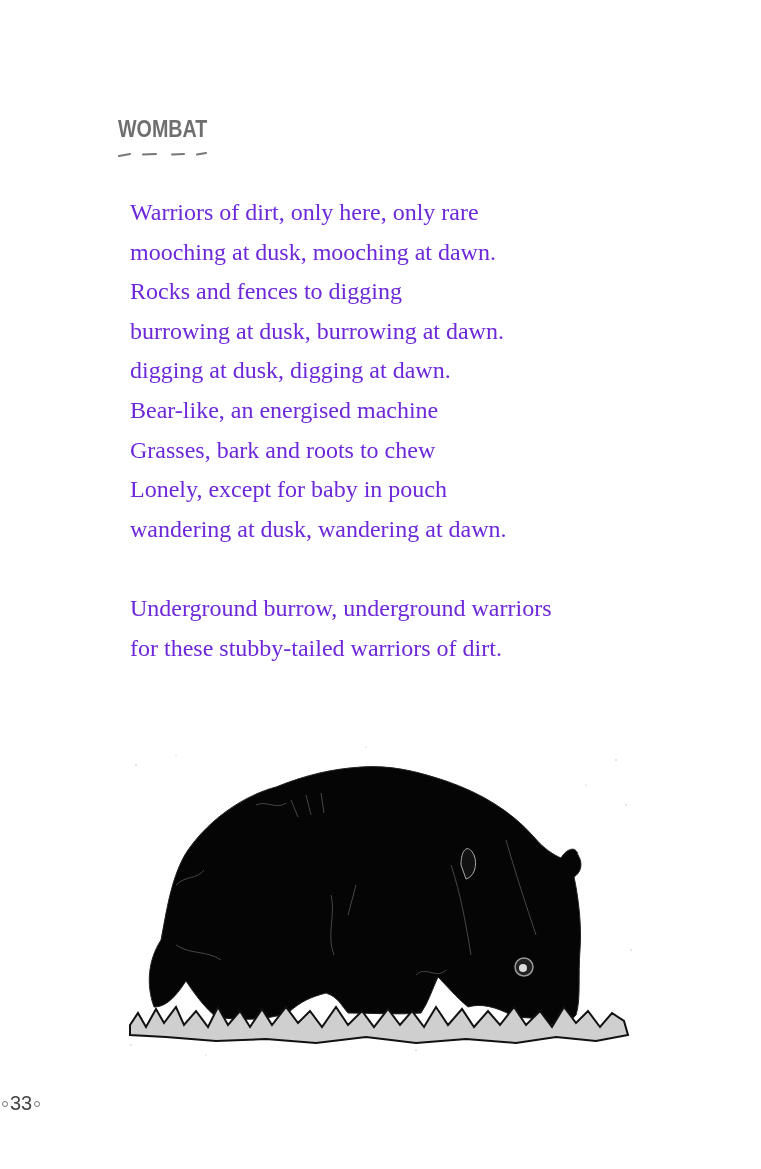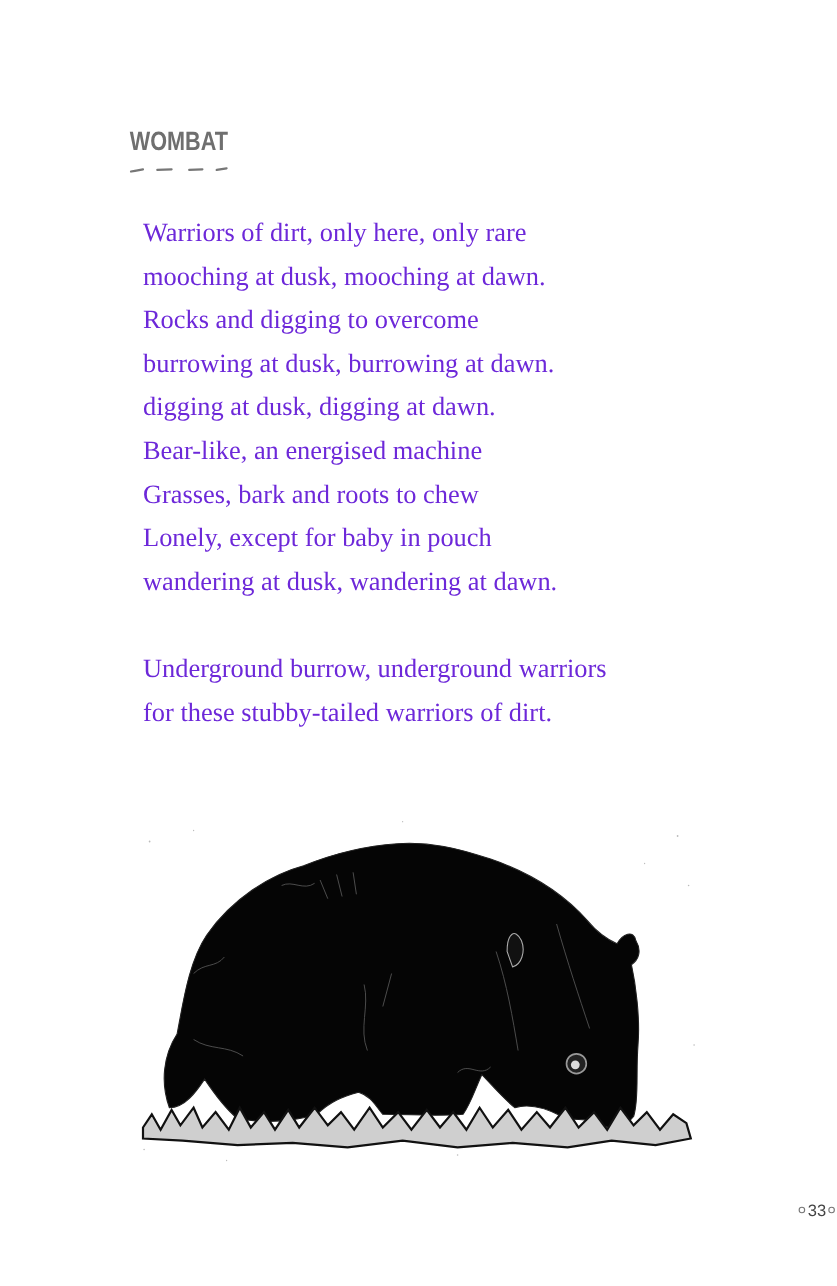--- a/index.html
+++ b/index.html
@@ -58,23 +58,23 @@
       left: 116px;
       top: 745px;
       width: 530px;
       height: 320px;
     }
     .page-number {
       position: absolute;
       left: 0;
       width: 761px;
       top: 1092px;
-      text-align: right;
+      text-align: left;
       font-family: "Liberation Sans", "DejaVu Sans", sans-serif;
-      font-size: 15px;
+      font-size: 20px;
       color: #444;
     }
     .page-number .dot {
       display: inline-block;
       width: 4px; height: 4px;
       border: 1px solid #777;
       border-radius: 50%;
       vertical-align: middle;
       margin: 0 2px;
       position: relative;
@@ -92,21 +92,21 @@
     <path d="M1 5 L12 3" stroke="#777" stroke-width="2" stroke-linecap="round"></path>
     <path d="M25 3.5 L38 3" stroke="#777" stroke-width="2" stroke-linecap="round"></path>
     <path d="M54 3.5 L66 3" stroke="#777" stroke-width="2" stroke-linecap="round"></path>
     <path d="M79 3.5 L88 2" stroke="#777" stroke-width="2" stroke-linecap="round"></path>
   </svg>
 
   <div class="poem">
     <div class="stanza">
       <span class="line">Warriors of dirt, only here, only rare</span>
       <span class="line">mooching at dusk, mooching at dawn.</span>
-      <span class="line">Rocks and digging to overcome</span>
+      <span class="line">Rocks and fences to digging</span>
       <span class="line">burrowing at dusk, burrowing at dawn.</span>
       <span class="line">digging at dusk, digging at dawn.</span>
       <span class="line">Bear-like, an energised machine</span>
       <span class="line">Grasses, bark and roots to chew</span>
       <span class="line">Lonely, except for baby in pouch</span>
       <span class="line">wandering at dusk, wandering at dawn.</span>
     </div>
     <div class="stanza">
       <span class="line">Underground burrow, underground warriors</span>
       <span class="line">for these stubby-tailed warriors of dirt.</span>

